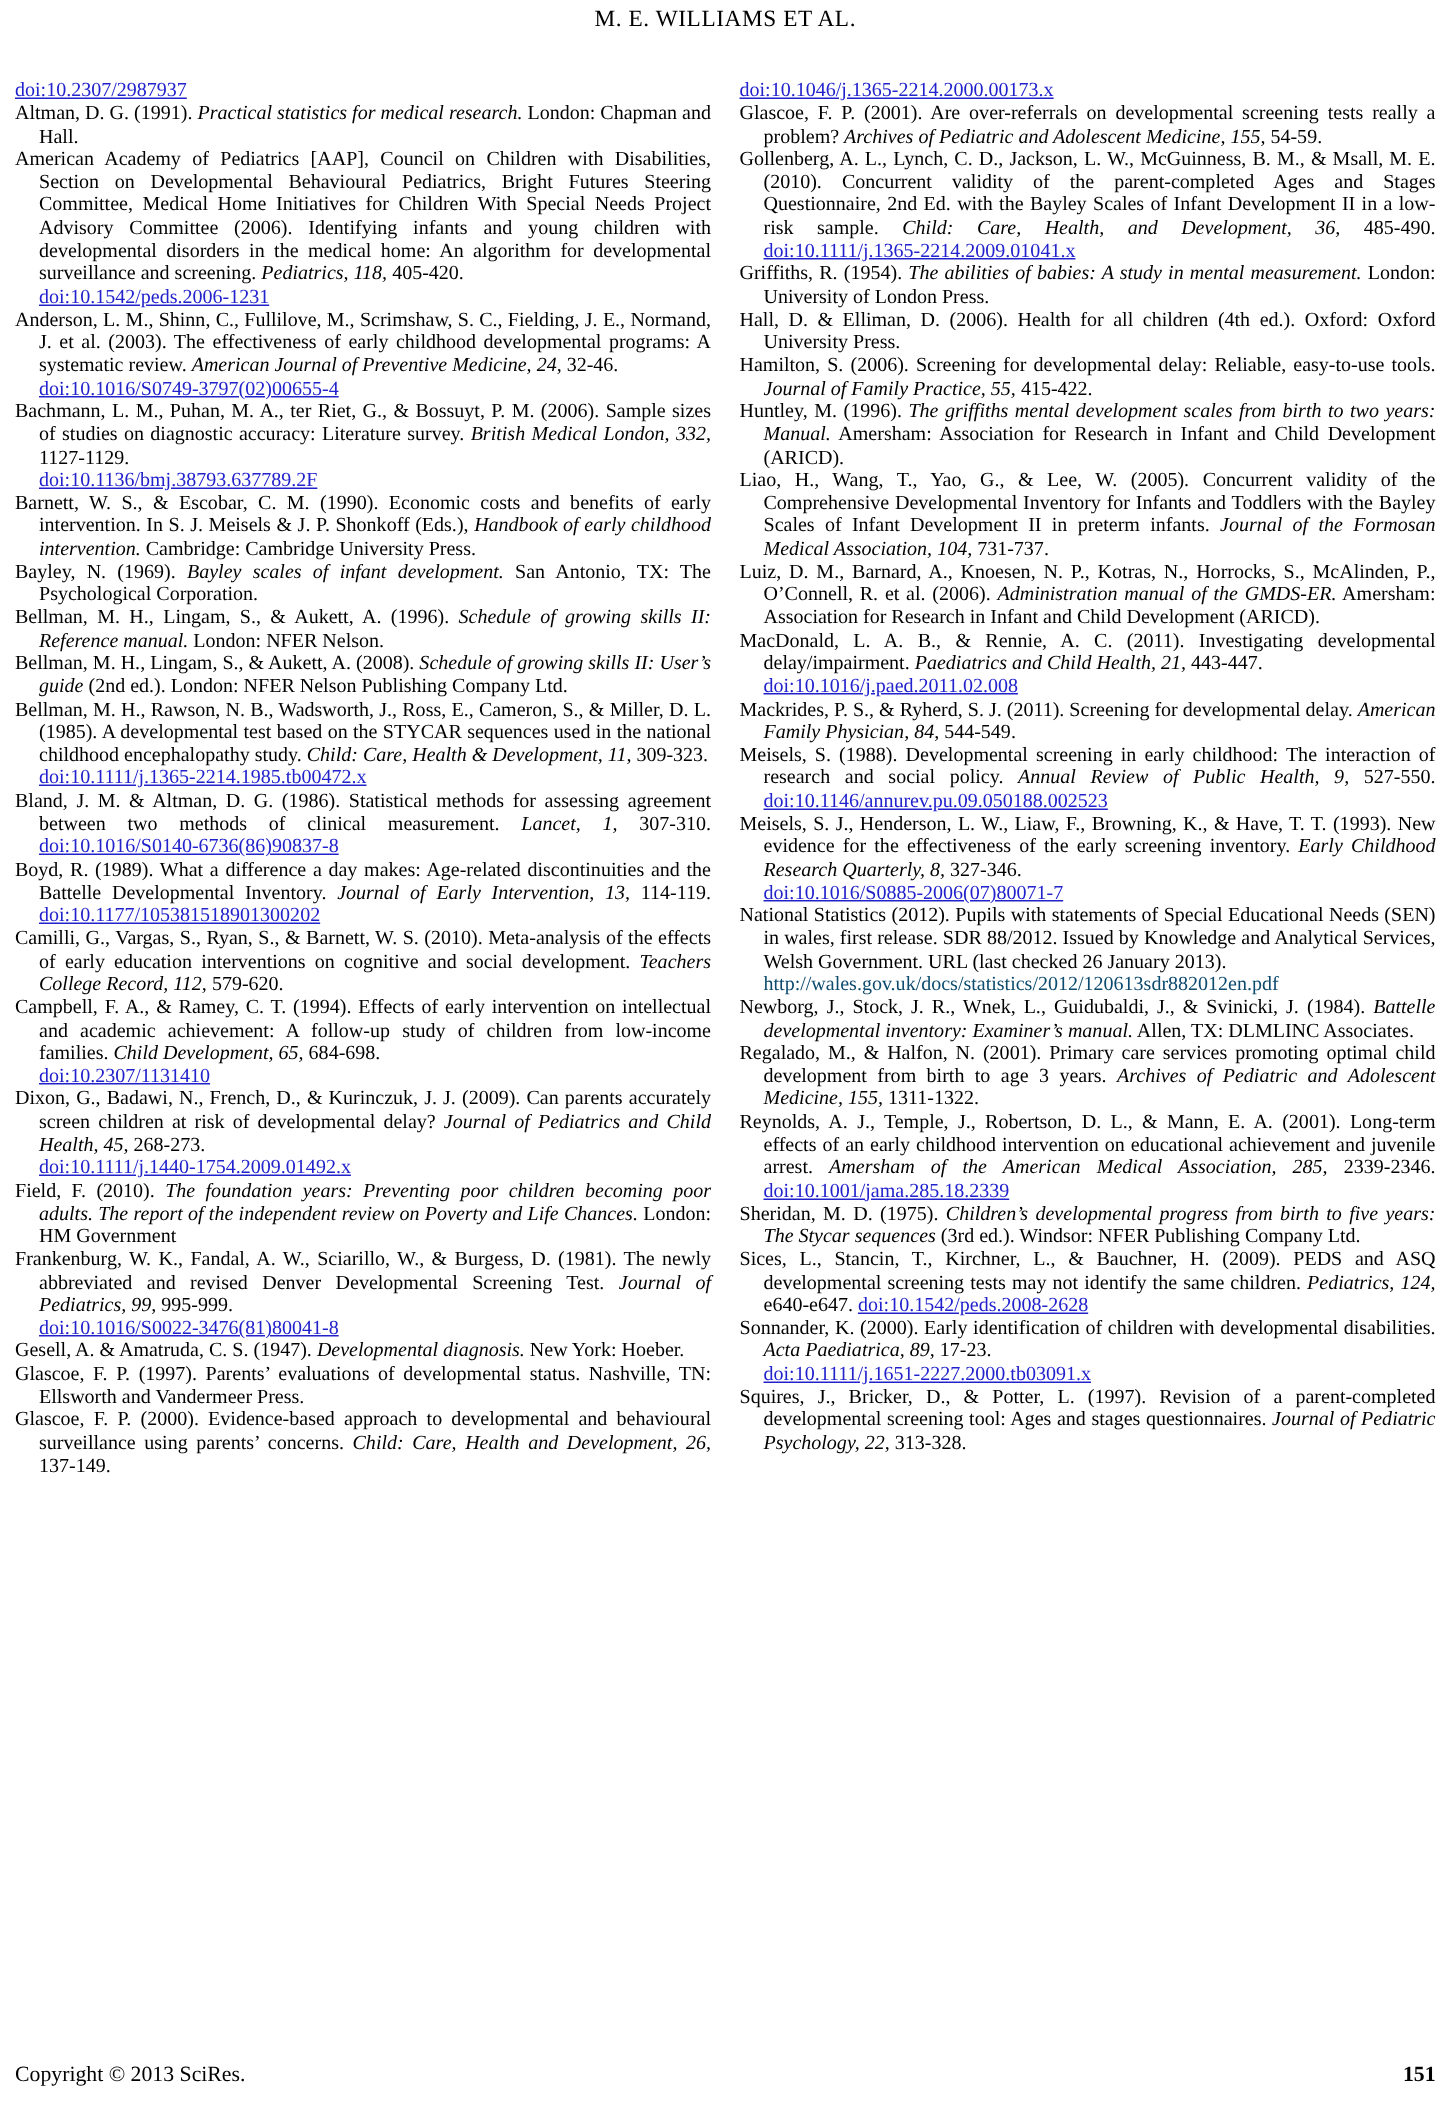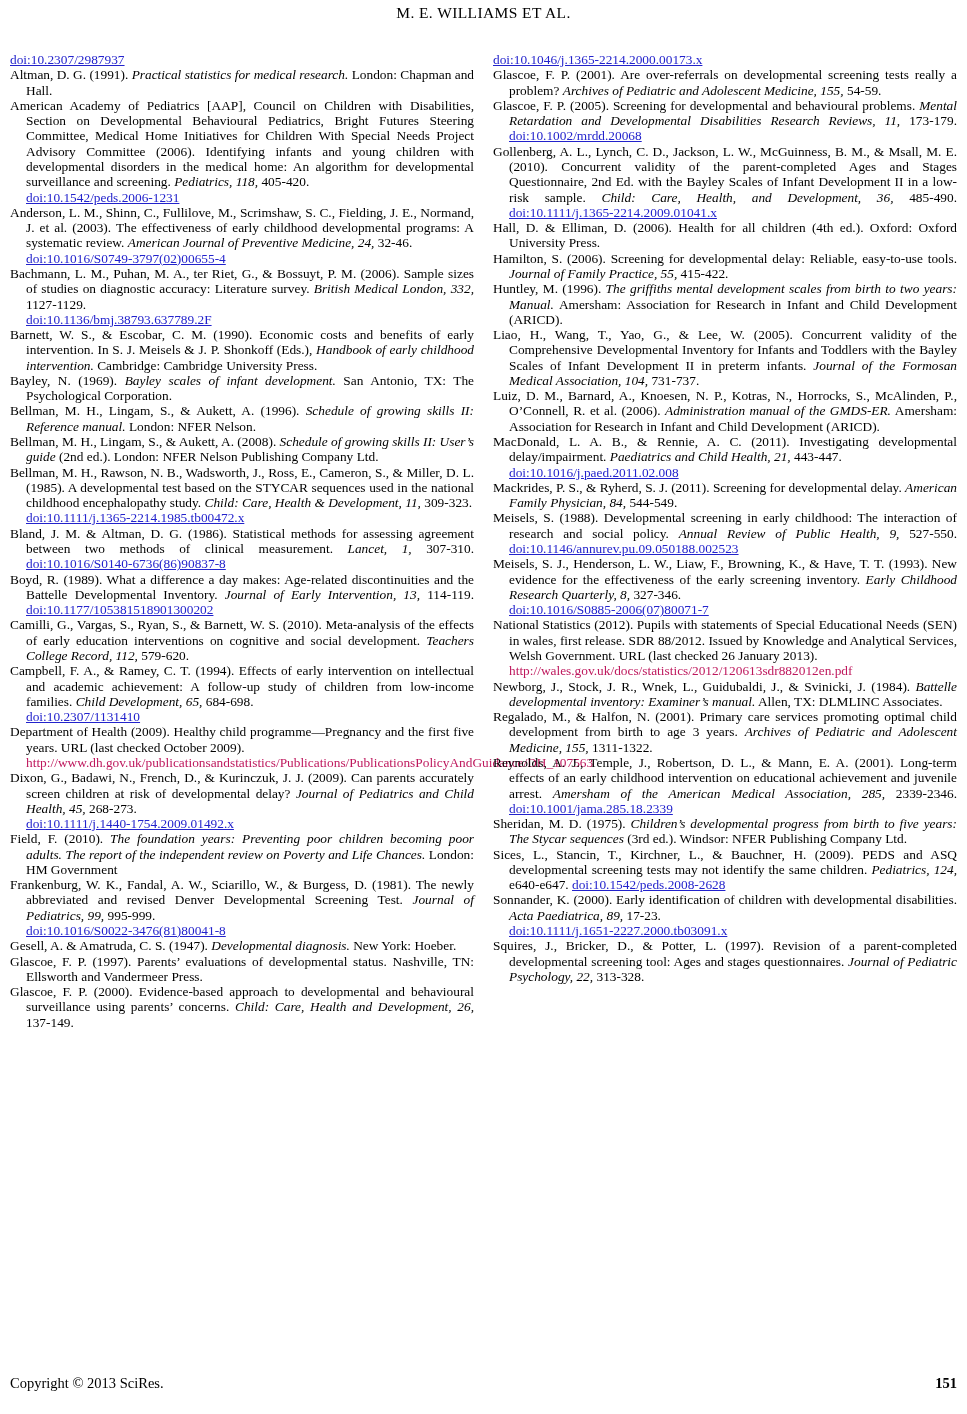--- a/index.html
+++ b/index.html
@@ -59,21 +59,21 @@
   }
   i, .it {
     font-style: italic;
   }
   a.doi, .doi {
     color: #2222cc;
     text-decoration: underline;
     font-style: normal;
   }
   .url {
-    color: #be185d;
+    color: #0c4a6e;
     text-decoration: none;
     font-style: normal;
   }
   .footer {
     position: absolute;
     left: 10px;
     bottom: 22px;
     width: 947px;
     display: flex;
     flex-direction: row;
@@ -100,33 +100,32 @@
         <p class="ref"><span>Bachmann, L. M., Puhan, M. A., ter Riet, G., &amp; Bossuyt, P. M. (2006). Sample sizes of studies on diagnostic accuracy: Literature survey. </span><i class="it">British Medical London, 332,</i><span> 1127-1129.</span><br><a class="doi" href="#">doi:10.1136/bmj.38793.637789.2F</a></p>
         <p class="ref"><span>Barnett, W. S., &amp; Escobar, C. M. (1990). Economic costs and benefits of early intervention. In S. J. Meisels &amp; J. P. Shonkoff (Eds.), </span><i class="it">Handbook of early childhood intervention.</i><span> Cambridge: Cambridge University Press.</span></p>
         <p class="ref"><span>Bayley, N. (1969). </span><i class="it">Bayley scales of infant development.</i><span> San Antonio, TX: The Psychological Corporation.</span></p>
         <p class="ref"><span>Bellman, M. H., Lingam, S., &amp; Aukett, A. (1996). </span><i class="it">Schedule of growing skills II: Reference manual.</i><span> London: NFER Nelson.</span></p>
         <p class="ref"><span>Bellman, M. H., Lingam, S., &amp; Aukett, A. (2008). </span><i class="it">Schedule of growing skills II: User’s guide</i><span> (2nd ed.). London: NFER Nelson Publishing Company Ltd.</span></p>
         <p class="ref"><span>Bellman, M. H., Rawson, N. B., Wadsworth, J., Ross, E., Cameron, S., &amp; Miller, D. L. (1985). A developmental test based on the STYCAR sequences used in the national childhood encephalopathy study. </span><i class="it">Child: Care, Health &amp; Development, 11,</i><span> 309-323.</span><br><a class="doi" href="#">doi:10.1111/j.1365-2214.1985.tb00472.x</a></p>
         <p class="ref"><span>Bland, J. M. &amp; Altman, D. G. (1986). Statistical methods for assessing agreement between two methods of clinical measurement. </span><i class="it">Lancet, 1,</i><span> 307-310. </span><a class="doi" href="#">doi:10.1016/S0140-6736(86)90837-8</a></p>
         <p class="ref"><span>Boyd, R. (1989). What a difference a day makes: Age-related discontinuities and the Battelle Developmental Inventory. </span><i class="it">Journal of Early Intervention, 13,</i><span> 114-119. </span><a class="doi" href="#">doi:10.1177/105381518901300202</a></p>
         <p class="ref"><span>Camilli, G., Vargas, S., Ryan, S., &amp; Barnett, W. S. (2010). Meta-analysis of the effects of early education interventions on cognitive and social development. </span><i class="it">Teachers College Record, 112,</i><span> 579-620.</span></p>
         <p class="ref"><span>Campbell, F. A., &amp; Ramey, C. T. (1994). Effects of early intervention on intellectual and academic achievement: A follow-up study of children from low-income families. </span><i class="it">Child Development, 65,</i><span> 684-698.</span><br><a class="doi" href="#">doi:10.2307/1131410</a></p>
-        <p class="ref"><span>Department of Health (2009). Healthy child programme—Pregnancy and the first five years. URL (last checked October 2009).</span><br><span class="url">http://www.dh.gov.uk/publicationsandstatistics/Publications/PublicationsPolicyAndGuidance/DH_107563</span></p>
         <p class="ref"><span>Dixon, G., Badawi, N., French, D., &amp; Kurinczuk, J. J. (2009). Can parents accurately screen children at risk of developmental delay? </span><i class="it">Journal of Pediatrics and Child Health, 45,</i><span> 268-273.</span><br><a class="doi" href="#">doi:10.1111/j.1440-1754.2009.01492.x</a></p>
         <p class="ref"><span>Field, F. (2010). </span><i class="it">The foundation years: Preventing poor children becoming poor adults. The report of the independent review on Poverty and Life Chances.</i><span> London: HM Government</span></p>
         <p class="ref"><span>Frankenburg, W. K., Fandal, A. W., Sciarillo, W., &amp; Burgess, D. (1981). The newly abbreviated and revised Denver Developmental Screening Test. </span><i class="it">Journal of Pediatrics, 99,</i><span> 995-999.</span><br><a class="doi" href="#">doi:10.1016/S0022-3476(81)80041-8</a></p>
         <p class="ref"><span>Gesell, A. &amp; Amatruda, C. S. (1947). </span><i class="it">Developmental diagnosis.</i><span> New York: Hoeber.</span></p>
         <p class="ref"><span>Glascoe, F. P. (1997). Parents’ evaluations of developmental status. Nashville, TN: Ellsworth and Vandermeer Press.</span></p>
         <p class="ref"><span>Glascoe, F. P. (2000). Evidence-based approach to developmental and behavioural surveillance using parents’ concerns. </span><i class="it">Child: Care, Health and Development, 26,</i><span> 137-149.</span></p>
       </div>
     <div class="col" id="col-right">
         <p class="ref"><a class="doi" href="#">doi:10.1046/j.1365-2214.2000.00173.x</a></p>
         <p class="ref"><span>Glascoe, F. P. (2001). Are over-referrals on developmental screening tests really a problem? </span><i class="it">Archives of Pediatric and Adolescent Medicine, 155,</i><span> 54-59.</span></p>
-        <p class="ref"><span>Glascoe, F. P. (2005). Screening for developmental and behavioural problems. </span><i class="it">Mental Retardation and Developmental Disabilities Research Reviews, 11,</i><span> 173-179. </span><a class="doi" href="#">doi:10.1002/mrdd.20068</a></p>
         <p class="ref"><span>Gollenberg, A. L., Lynch, C. D., Jackson, L. W., McGuinness, B. M., &amp; Msall, M. E. (2010). Concurrent validity of the parent-completed Ages and Stages Questionnaire, 2nd Ed. with the Bayley Scales of Infant Development II in a low-risk sample. </span><i class="it">Child: Care, Health, and Development, 36,</i><span> 485-490. </span><a class="doi" href="#">doi:10.1111/j.1365-2214.2009.01041.x</a></p>
+        <p class="ref"><span>Griffiths, R. (1954). </span><i class="it">The abilities of babies: A study in mental measurement.</i><span> London: University of London Press.</span></p>
         <p class="ref"><span>Hall, D. &amp; Elliman, D. (2006). Health for all children (4th ed.). Oxford: Oxford University Press.</span></p>
         <p class="ref"><span>Hamilton, S. (2006). Screening for developmental delay: Reliable, easy-to-use tools. </span><i class="it">Journal of Family Practice, 55,</i><span> 415-422.</span></p>
         <p class="ref"><span>Huntley, M. (1996). </span><i class="it">The griffiths mental development scales from birth to two years: Manual.</i><span> Amersham: Association for Research in Infant and Child Development (ARICD).</span></p>
         <p class="ref"><span>Liao, H., Wang, T., Yao, G., &amp; Lee, W. (2005). Concurrent validity of the Comprehensive Developmental Inventory for Infants and Toddlers with the Bayley Scales of Infant Development II in preterm infants. </span><i class="it">Journal of the Formosan Medical Association, 104,</i><span> 731-737.</span></p>
         <p class="ref"><span>Luiz, D. M., Barnard, A., Knoesen, N. P., Kotras, N., Horrocks, S., McAlinden, P., O’Connell, R. et al. (2006). </span><i class="it">Administration manual of the GMDS-ER.</i><span> Amersham: Association for Research in Infant and Child Development (ARICD).</span></p>
         <p class="ref"><span>MacDonald, L. A. B., &amp; Rennie, A. C. (2011). Investigating developmental delay/impairment. </span><i class="it">Paediatrics and Child Health, 21,</i><span> 443-447.</span><br><a class="doi" href="#">doi:10.1016/j.paed.2011.02.008</a></p>
         <p class="ref"><span>Mackrides, P. S., &amp; Ryherd, S. J. (2011). Screening for developmental delay. </span><i class="it">American Family Physician, 84,</i><span> 544-549.</span></p>
         <p class="ref"><span>Meisels, S. (1988). Developmental screening in early childhood: The interaction of research and social policy. </span><i class="it">Annual Review of Public Health, 9,</i><span> 527-550. </span><a class="doi" href="#">doi:10.1146/annurev.pu.09.050188.002523</a></p>
         <p class="ref"><span>Meisels, S. J., Henderson, L. W., Liaw, F., Browning, K., &amp; Have, T. T. (1993). New evidence for the effectiveness of the early screening inventory. </span><i class="it">Early Childhood Research Quarterly, 8,</i><span> 327-346.</span><br><a class="doi" href="#">doi:10.1016/S0885-2006(07)80071-7</a></p>
         <p class="ref"><span>National Statistics (2012). Pupils with statements of Special Educational Needs (SEN) in wales, first release. SDR 88/2012. Issued by Knowledge and Analytical Services, Welsh Government. URL (last checked 26 January 2013).</span><br><span class="url">http://wales.gov.uk/docs/statistics/2012/120613sdr882012en.pdf</span></p>

